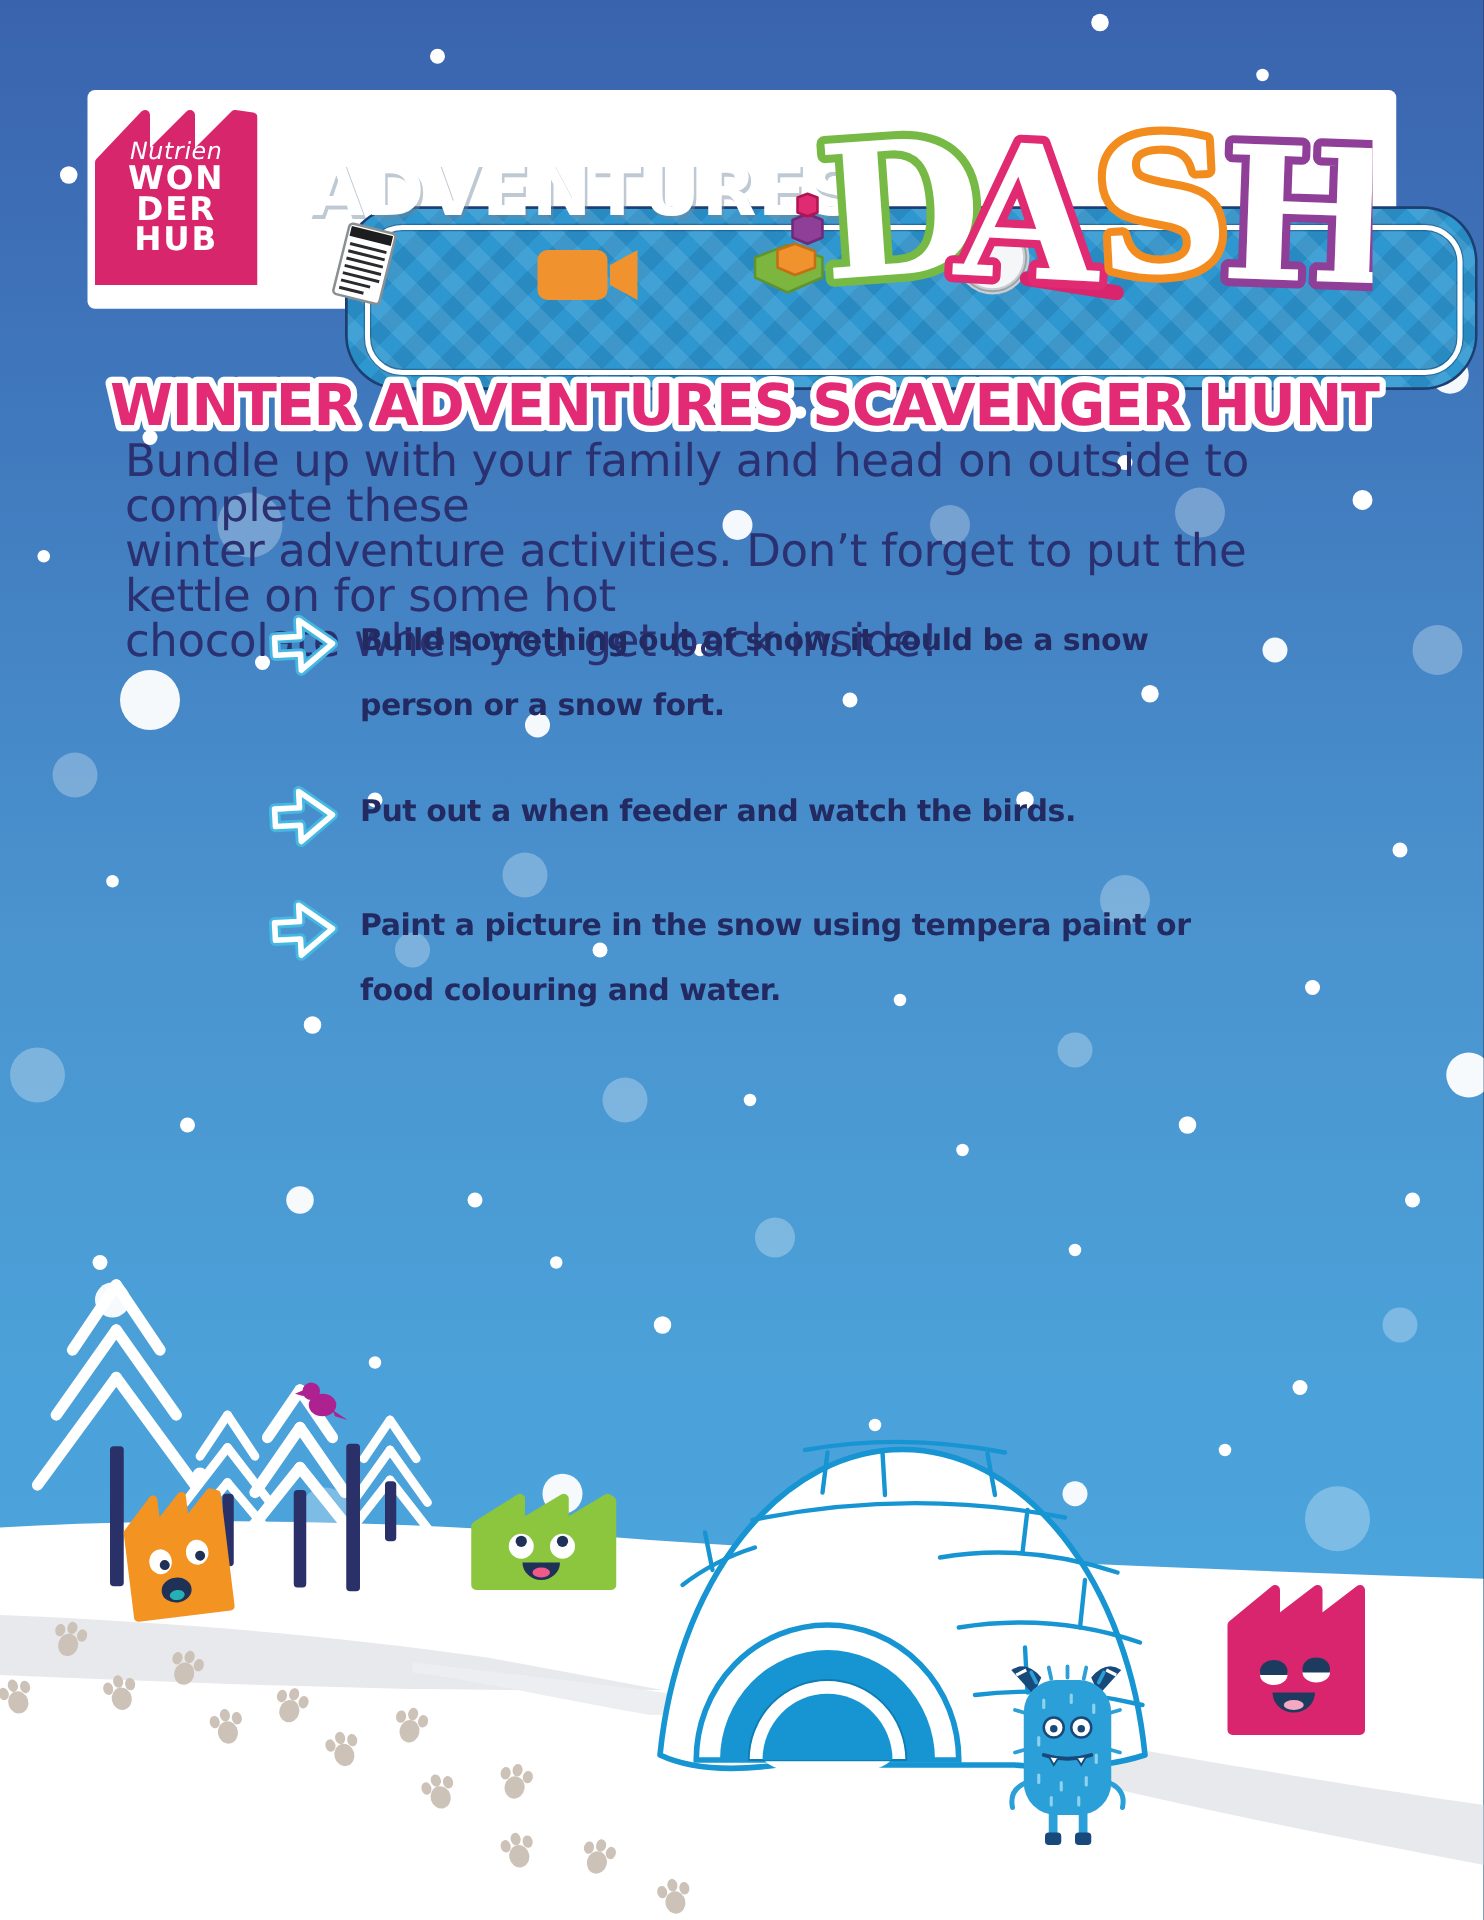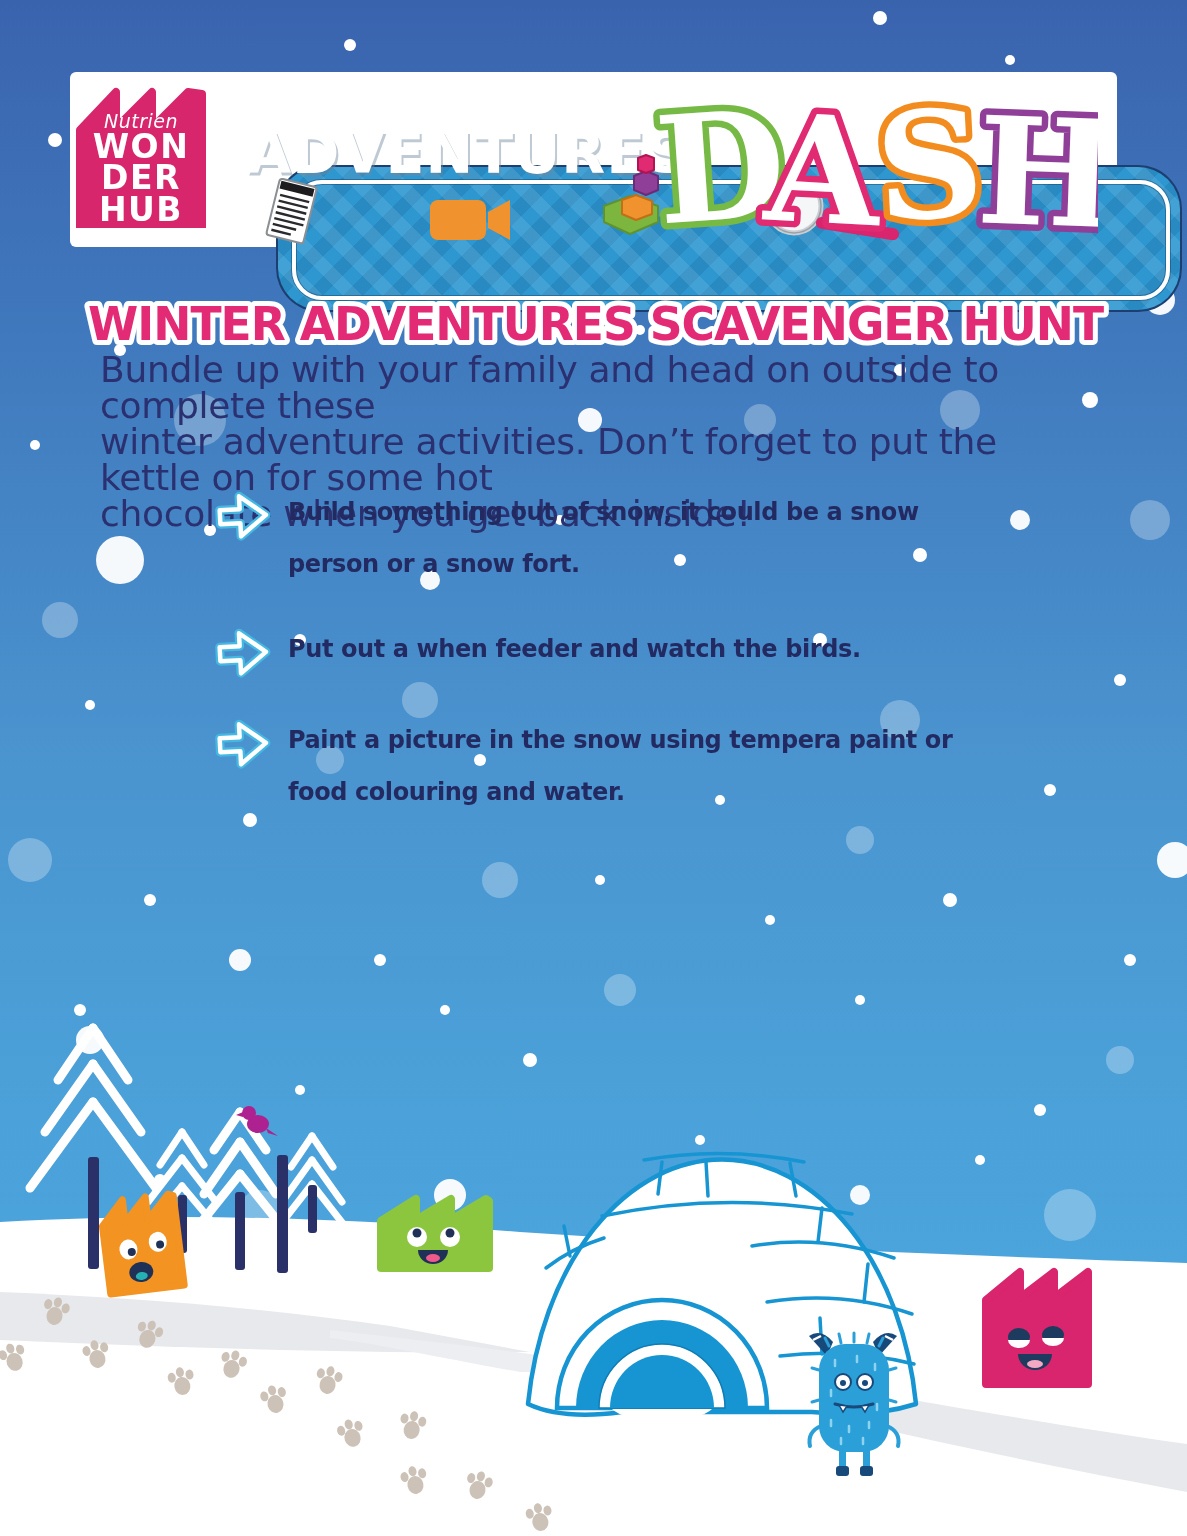--- a/index.html
+++ b/index.html
@@ -7,21 +7,21 @@
     background:linear-gradient(180deg,#3a63ae 0%,#4079bd 22%,#4a93cf 48%,#4ba0d8 70%,#4ca6de 88%,#4ca6de 100%);
     font-family:"DejaVu Sans","Liberation Sans",sans-serif;}
   .dots{position:absolute;inset:0;pointer-events:none;}
   .dot{position:absolute;border-radius:50%;}
   
   .header-card{position:absolute;left:70px;top:72px;width:1047px;height:175px;background:#fff;border-radius:6px;}
   .logo{position:absolute;left:76px;top:84px;width:130px;height:144px;}
   .logo-brand{position:absolute;left:0;top:26px;width:130px;text-align:center;color:#fff;
     font-style:italic;font-weight:normal;font-size:19px;letter-spacing:.5px;}
   .logo-name{position:absolute;left:0;top:47px;width:130px;text-align:center;color:#fff;
-    font-weight:bold;font-size:33px;line-height:.95;letter-spacing:1.5px;white-space:pre-line;}
+    font-weight:bold;font-size:26px;line-height:.95;letter-spacing:1.5px;white-space:pre-line;}
   .banner{position:absolute;left:208px;top:95px;width:902px;height:143px;border-radius:42px;
     background:
       repeating-linear-gradient(45deg,rgba(255,255,255,.10) 0 14px,rgba(0,0,0,0) 14px 28px),
       repeating-linear-gradient(-45deg,rgba(10,60,110,.14) 0 14px,rgba(0,0,0,0) 14px 28px),
       #2e97d0;
     box-shadow:0 0 0 2px #1c3e70;}
   .banner-line{position:absolute;left:14px;top:13px;width:870px;height:112px;border-radius:30px;
     border:4px solid #fff;box-shadow:0 0 0 1px rgba(20,60,100,.45), inset 0 0 0 1px rgba(20,60,100,.45);}
   .discovery{position:absolute;left:247px;top:120px;font-size:57px;font-weight:bold;color:#fff;
     letter-spacing:1px;text-shadow:2px 3px 0 rgba(110,135,160,.45);}

